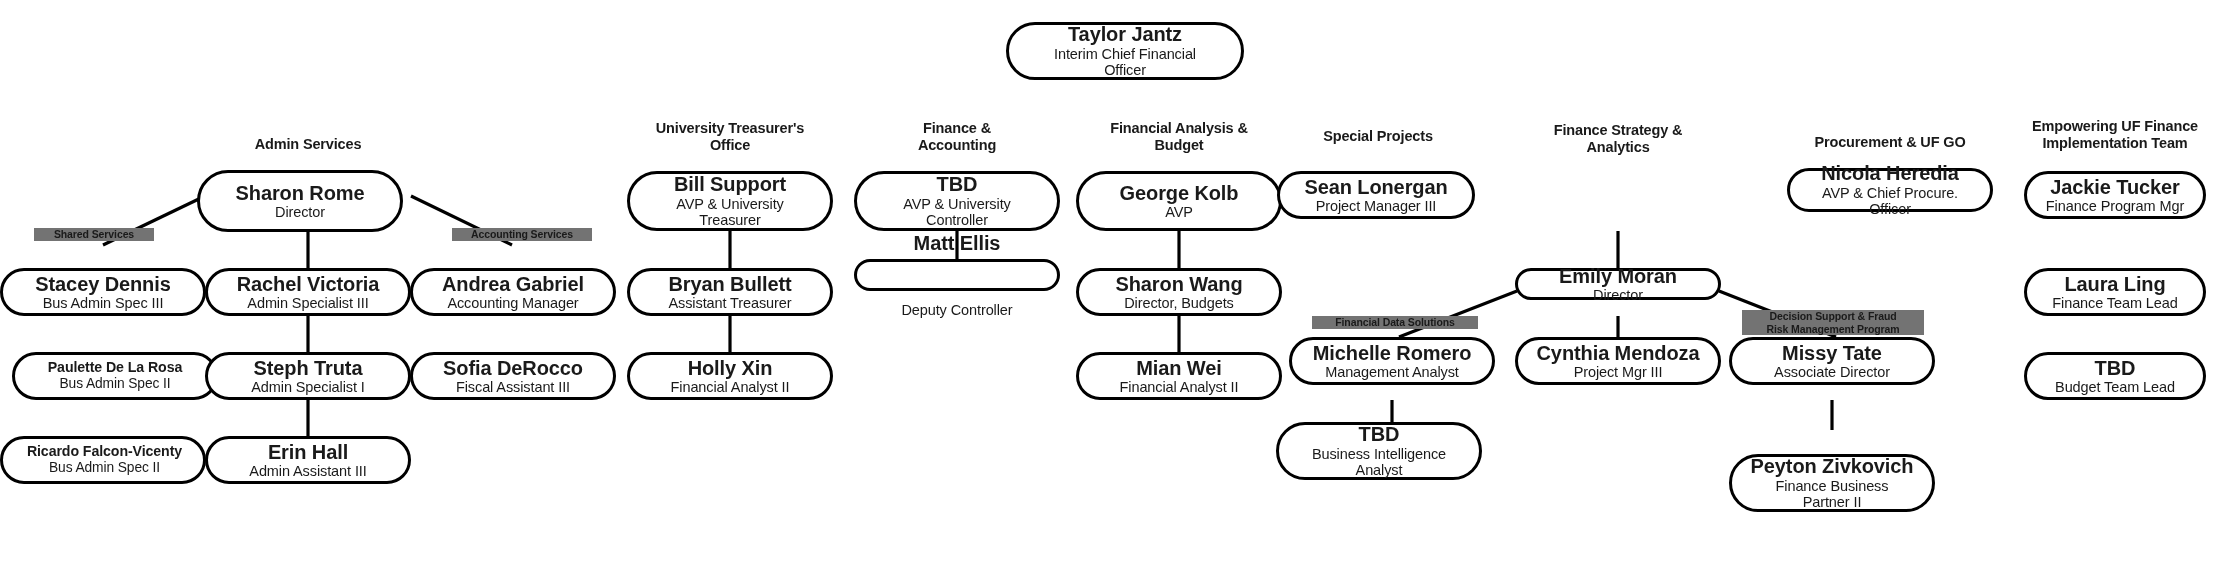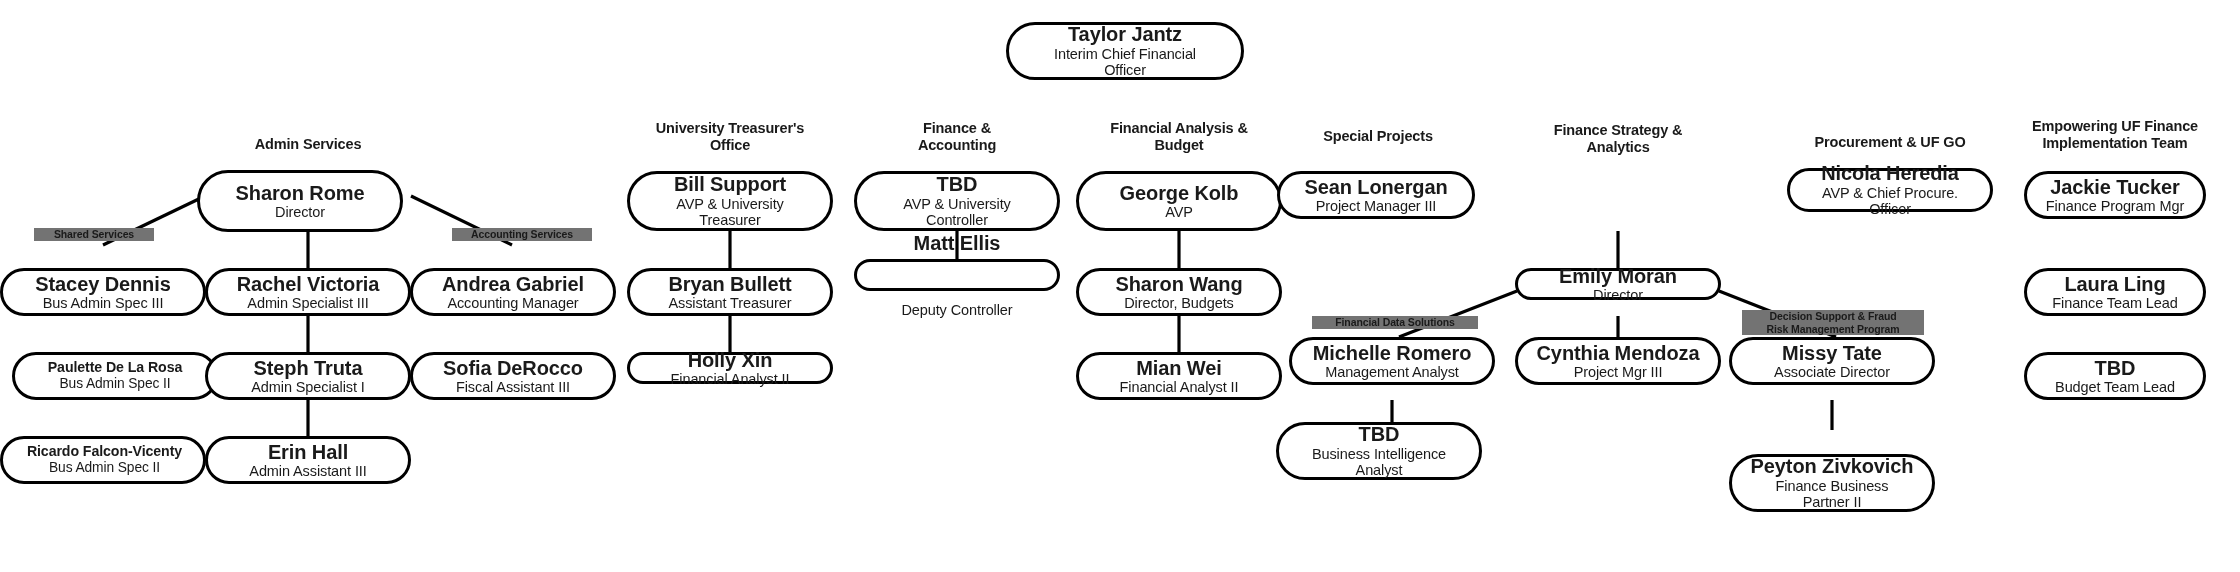--- a/index.html
+++ b/index.html
@@ -224,21 +224,21 @@
     <span class="nm">Bill Support</span>
     <span class="ttl">AVP &amp; University</span>
     <span class="ttl">Treasurer</span>
   </div>
 
   <div class="node" style="left:627px; top:268px; width:206px; height:48px;">
     <span class="nm">Bryan Bullett</span>
     <span class="ttl">Assistant Treasurer</span>
   </div>
 
-  <div class="node" style="left:627px; top:352px; width:206px; height:32px;">
+  <div class="node" style="left:627px; top:352px; width:206px; height:48px;">
     <span class="nm">Holly Xin</span>
     <span class="ttl">Financial Analyst II</span>
   </div>
 
   <div class="node" style="left:854px; top:171px; width:206px; height:60px;">
     <span class="nm">TBD</span>
     <span class="ttl">AVP &amp; University</span>
     <span class="ttl">Controller</span>
   </div>
 

